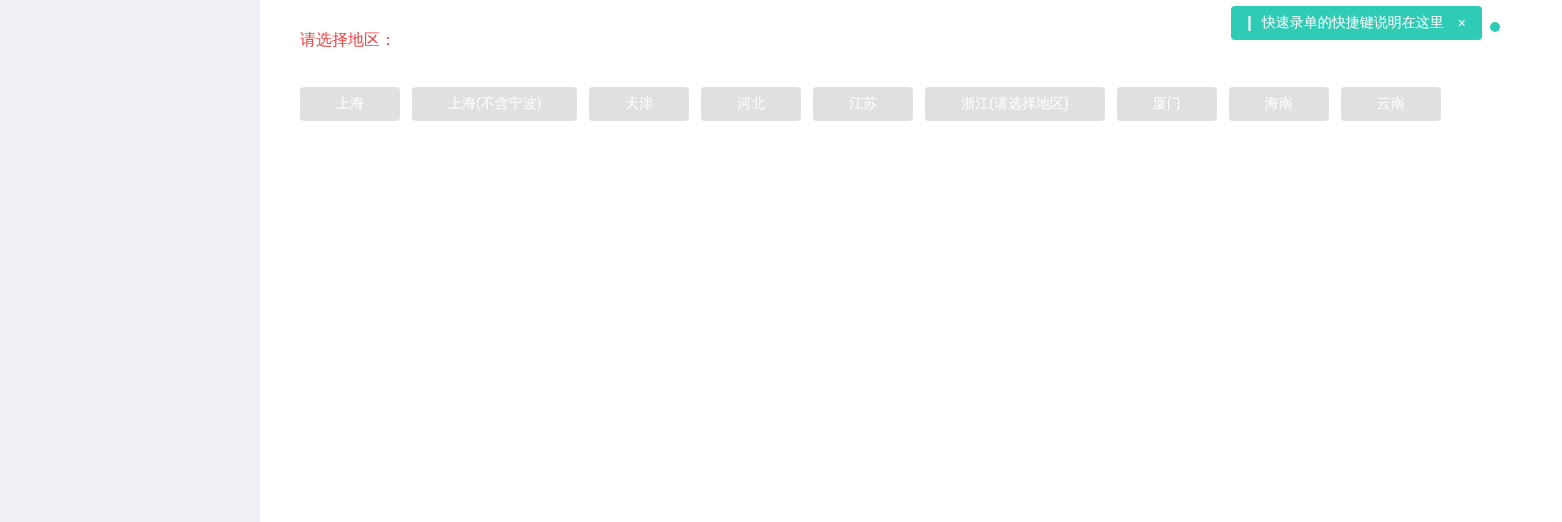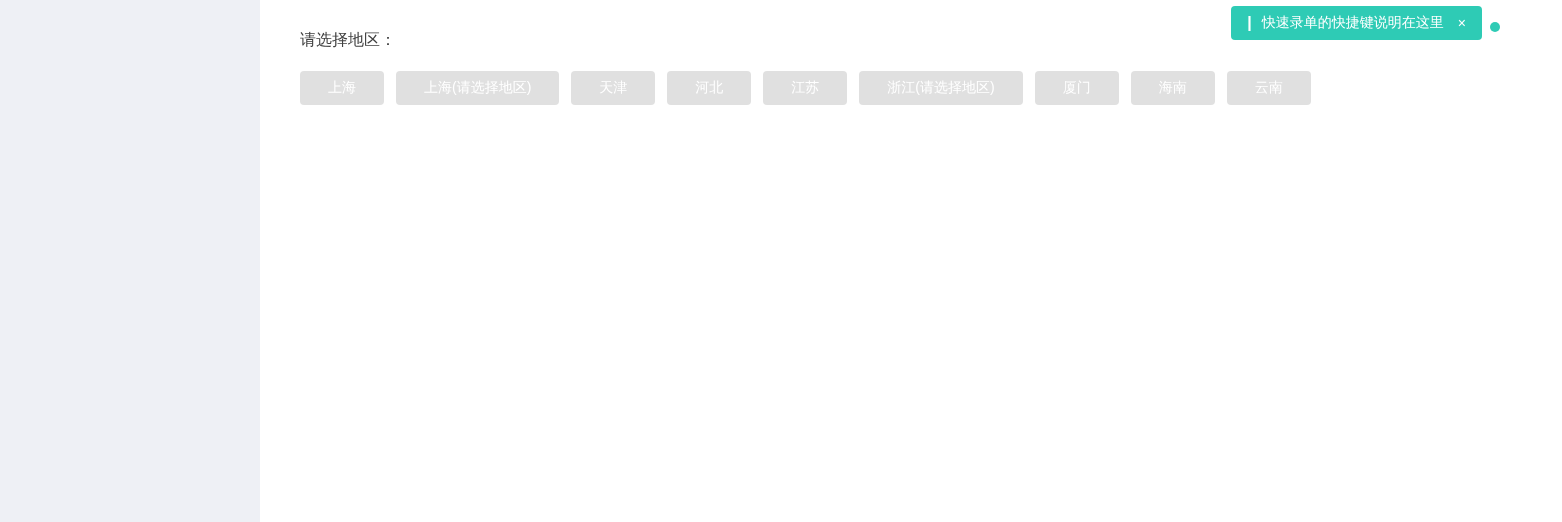--- a/index.html
+++ b/index.html
@@ -31,33 +31,33 @@
       left: 260px;
       top: 0;
       right: 0;
       bottom: 0;
       background: #ffffff;
       padding: 30px 40px;
     }
 
     .page-title {
       font-size: 16px;
-      color: #404040;
-      margin-bottom: 20px;
+      color: #ef4444;
+      margin-bottom: 36px;
       font-weight: normal;
     }
 
     .region-buttons {
       display: flex;
       flex-wrap: wrap;
       gap: 12px;
     }
 
     .region-btn {
-      padding: 8px 28px;
+      padding: 8px 36px;
       background: #e0e0e0;
       border: none;
       border-radius: 4px;
       color: #fff;
       font-size: 14px;
       cursor: pointer;
       min-width: 80px;
       text-align: center;
       font-family: 'Microsoft YaHei', '微软雅黑', sans-serif;
     }
@@ -102,21 +102,21 @@
   </style>
 </head>
 <body>
 
 <div class="sidebar"></div>
 
 <div class="main-content">
   <div class="page-title">请选择地区：</div>
   <div class="region-buttons">
   <button class="region-btn">上海</button>
-      <button class="region-btn">上海(请选择地区)</button>
+      <button class="region-btn">上海(不含宁波)</button>
       <button class="region-btn">天津</button>
       <button class="region-btn">河北</button>
       <button class="region-btn">江苏</button>
       <button class="region-btn">浙江(请选择地区)</button>
       <button class="region-btn">厦门</button>
       <button class="region-btn">海南</button>
       <button class="region-btn">云南</button>
     </div>
 </div>
 

